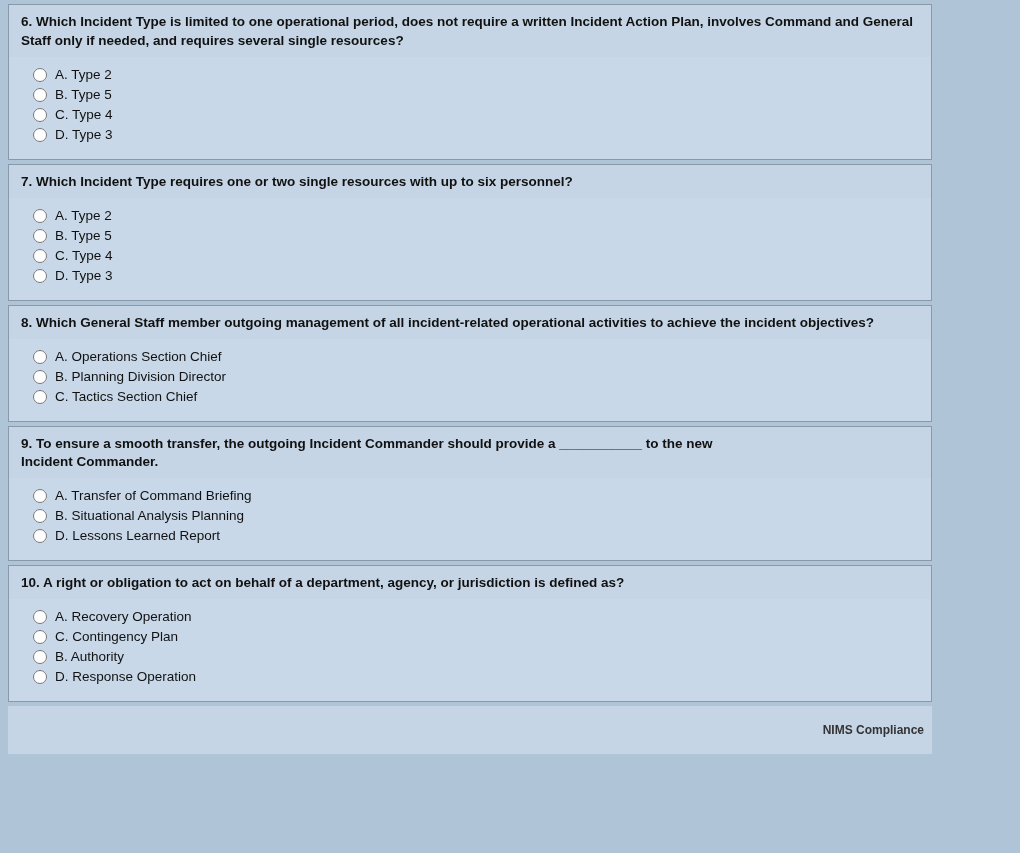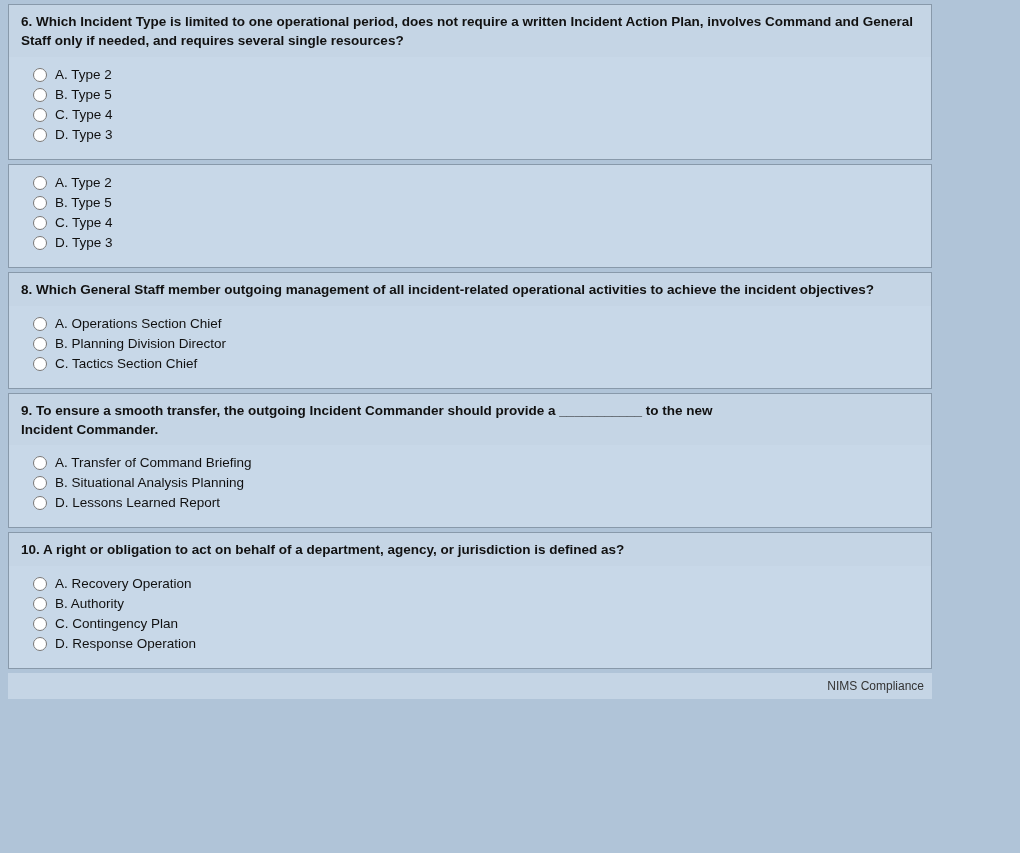--- a/index.html
+++ b/index.html
@@ -47,23 +47,23 @@
     .answer-option input[type="radio"] {
       margin-right: 8px;
       width: 14px;
       height: 14px;
       accent-color: #333;
       cursor: pointer;
     }
     .nims-badge {
       position: relative;
       text-align: right;
-      padding: 6px 8px;
+      padding: 17px 8px;
       font-size: 12px;
-      font-weight: normal;
+      font-weight: bold;
       color: #333;
       background-color: #c5d5e5;
     }
     .answer-label {
       cursor: default;
     }
   </style>
 </head>
 <body>
 
@@ -87,20 +87,23 @@
         <label class="answer-label" for="q6c">C. Type 4</label>
       </div>
       <div class="answer-option">
         <input type="radio" name="q6" id="q6d" style="">
         <label class="answer-label" for="q6d">D. Type 3</label>
       </div>
     </div>
   </div>
 
   <div class="question-block">
+    <div class="question-header">
+      <span>7</span><span>. </span><span>Which Incident Type requires one or two single resources with up to six personnel?</span>
+    </div>
     <div class="question-answers">
       <div class="answer-option">
         <input type="radio" name="q7" id="q7a" style="">
         <label class="answer-label" for="q7a">A. Type 2</label>
       </div>
       <div class="answer-option">
         <input type="radio" name="q7" id="q7b" style="">
         <label class="answer-label" for="q7b">B. Type 5</label>
       </div>
       <div class="answer-option">
@@ -159,26 +162,26 @@
   <div class="question-block">
     <div class="question-header">
       <span>10</span><span>. </span><span>A right or obligation to act on behalf of a department, agency, or jurisdiction is defined as?</span>
     </div>
     <div class="question-answers">
       <div class="answer-option">
         <input type="radio" name="q10" id="q10a" style="">
         <label class="answer-label" for="q10a">A. Recovery Operation</label>
       </div>
       <div class="answer-option">
+        <input type="radio" name="q10" id="q10c" style="">
+        <label class="answer-label" for="q10c">C. Contingency Plan</label>
+      </div>
+      <div class="answer-option">
         <input type="radio" name="q10" id="q10b" style="">
         <label class="answer-label" for="q10b">B. Authority</label>
-      </div>
-      <div class="answer-option">
-        <input type="radio" name="q10" id="q10c" style="">
-        <label class="answer-label" for="q10c">C. Contingency Plan</label>
       </div>
       <div class="answer-option">
         <input type="radio" name="q10" id="q10d" style="">
         <label class="answer-label" for="q10d">D. Response Operation</label>
       </div>
     </div>
   </div>
 
   <div class="nims-badge">
     <span>NIMS Compliance</span>

